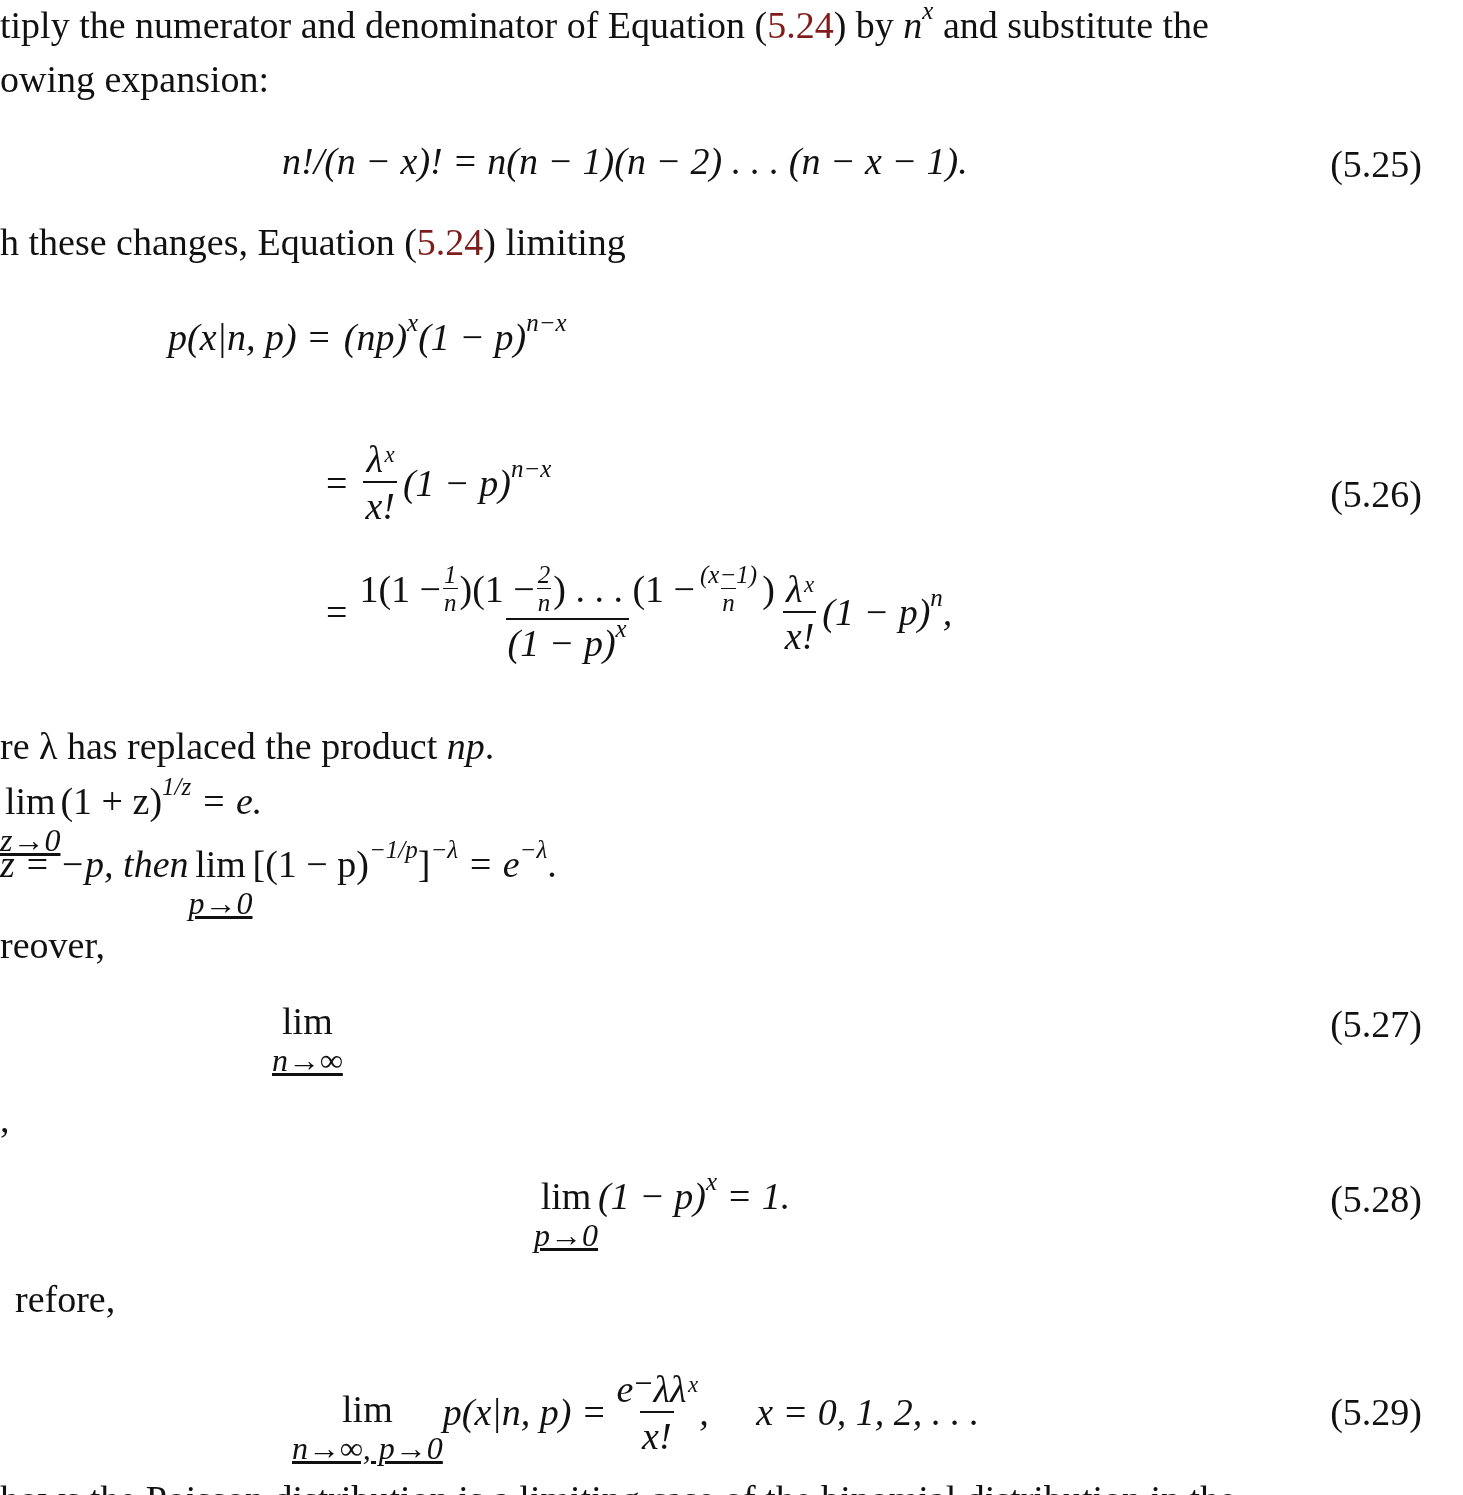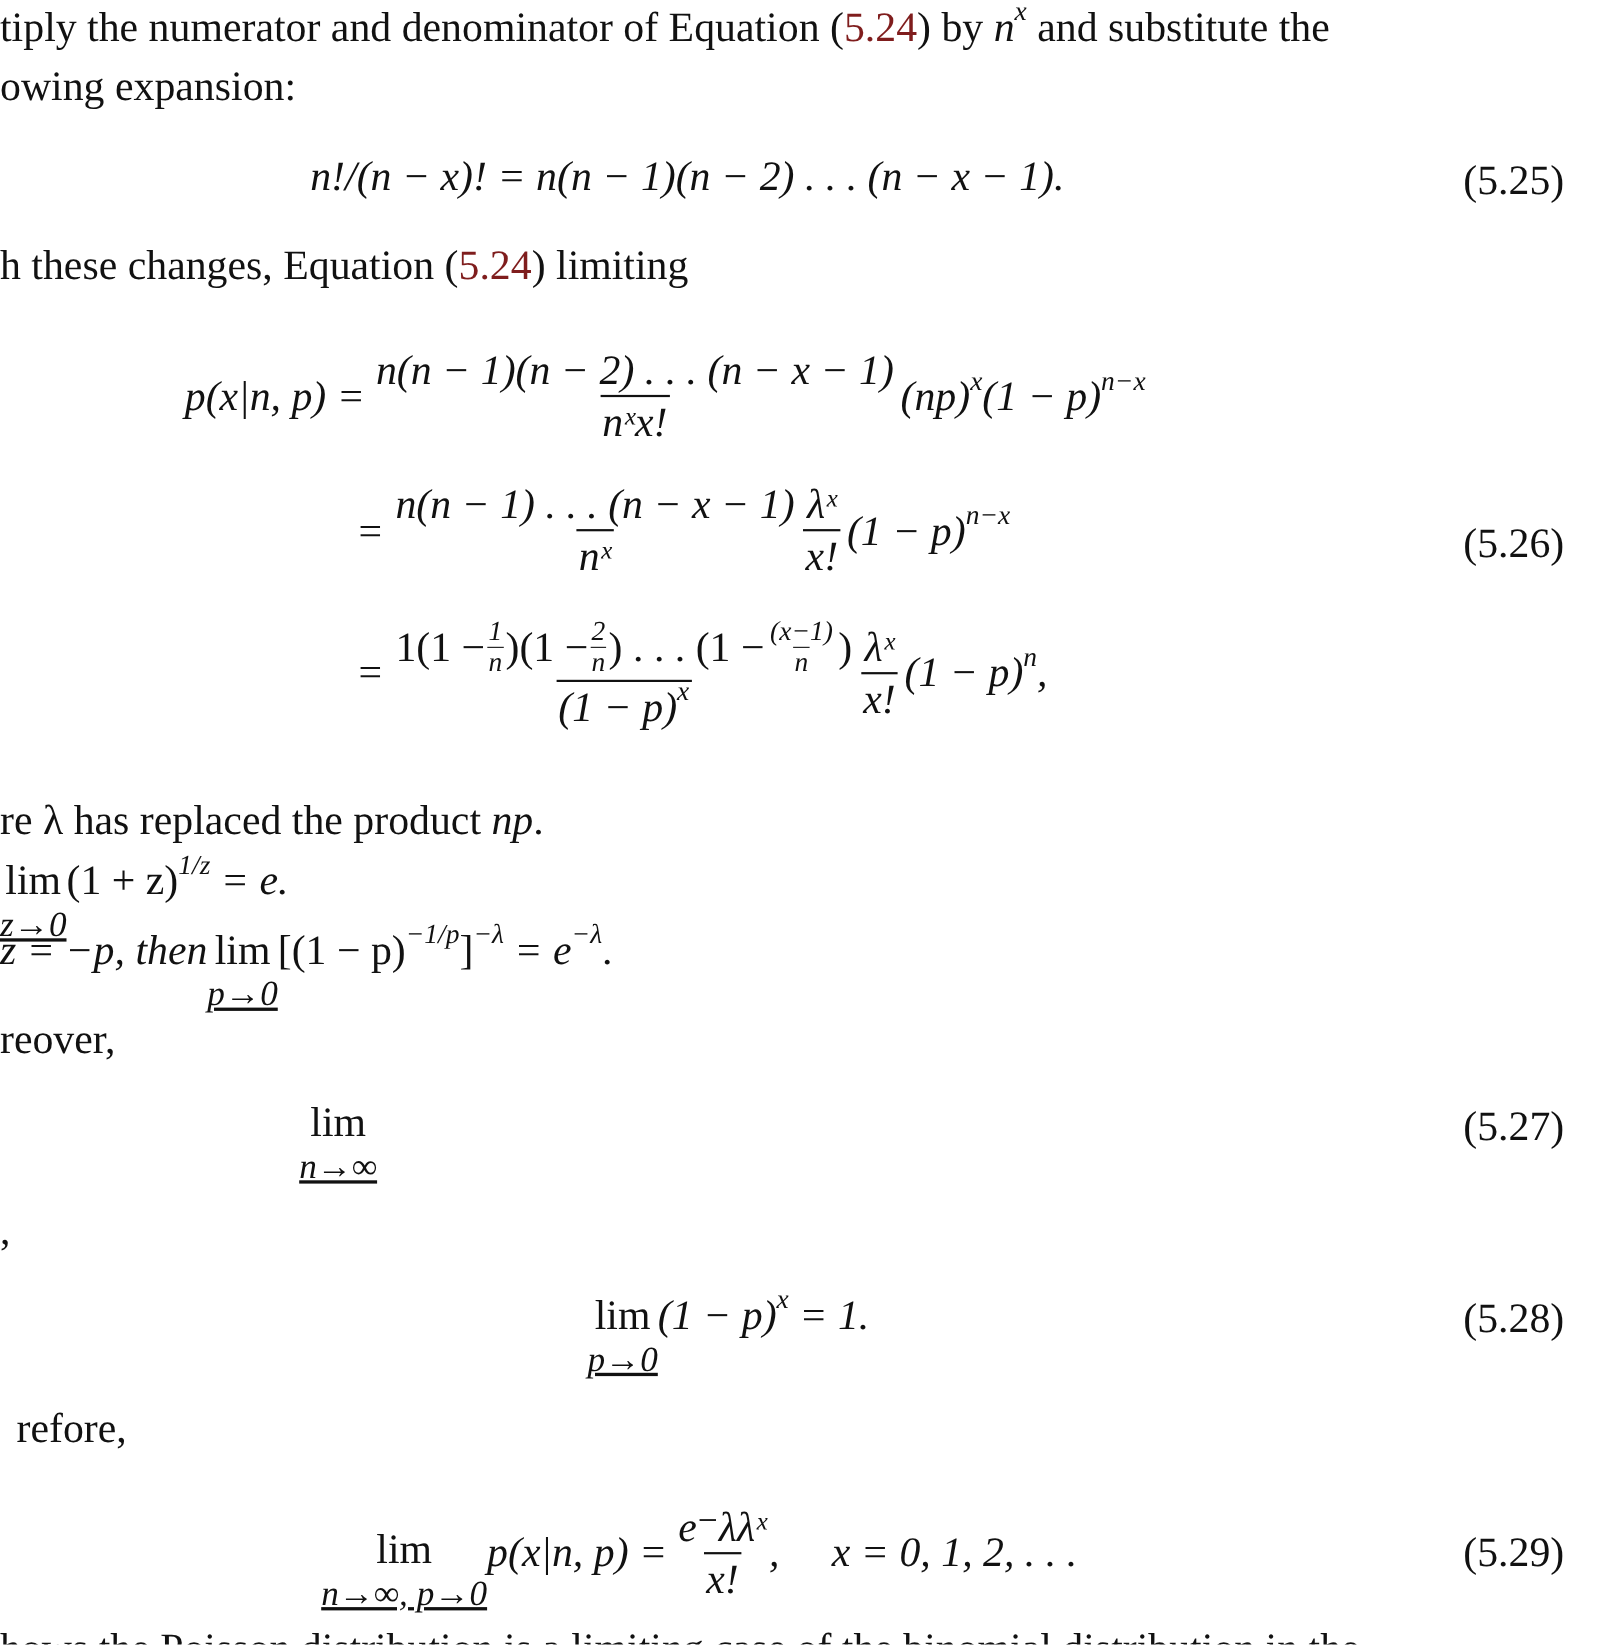--- a/index.html
+++ b/index.html
@@ -35,33 +35,25 @@
 
 <div class="abs txt i" style="left:282px; top:142px;">n!/(n − x)! = n(n − 1)(n − 2) . . . (n − x − 1).</div>
 <div class="eqnum" style="top:142px;">(5.25)</div>
 
 <div class="abs txt" style="left:0; top:223px;">
   <span>h these changes, Equation (</span><a class="link">5.24</a><span>) limiting</span>
 </div>
 
 <div class="abs txt" style="left:168px; top:318px; display:flex; align-items:center;">
   <span class="i" style="margin-right:8px;">p(x|n, p) =</span>
-  <span class="frac">
-    <span class="num i">n(n − 1)(n − 2) . . . (n − x − 1)</span>
-    <span class="den i">nˣx!</span>
-  </span>
   <span class="i" style="margin-left:4px;"><span>(np)</span><span class="sup">x</span><span>(1 − p)</span><span class="sup">n−x</span></span>
 </div>
 
 <div class="abs txt" style="left:326px; top:440px; display:flex; align-items:center;">
   <span style="margin-right:10px;">=</span>
-  <span class="frac">
-    <span class="num i">n(n − 1) . . . (n − x − 1)</span>
-    <span class="den i">nˣ</span>
-  </span>
   <span class="frac" style="margin-left:6px;">
     <span class="num i">λˣ</span>
     <span class="den i">x!</span>
   </span>
   <span class="i" style="margin-left:6px;"><span>(1 − p)</span><span class="sup">n−x</span></span>
 </div>
 <div class="eqnum" style="top:472px;">(5.26)</div>
 
 <div class="abs txt" style="left:326px; top:562px; display:flex; align-items:center;">
   <span style="margin-right:10px;">=</span>

